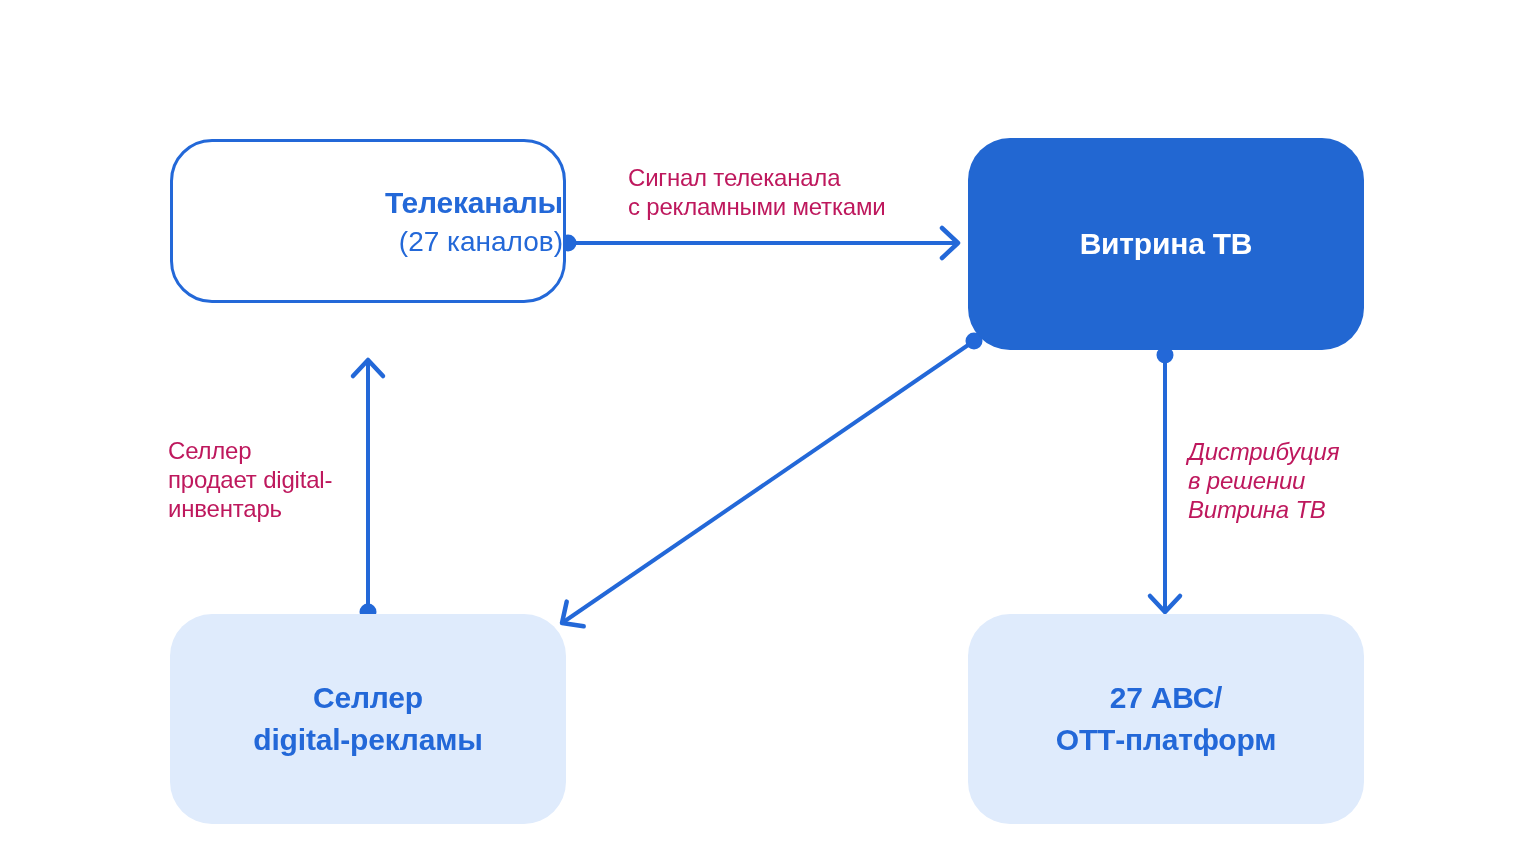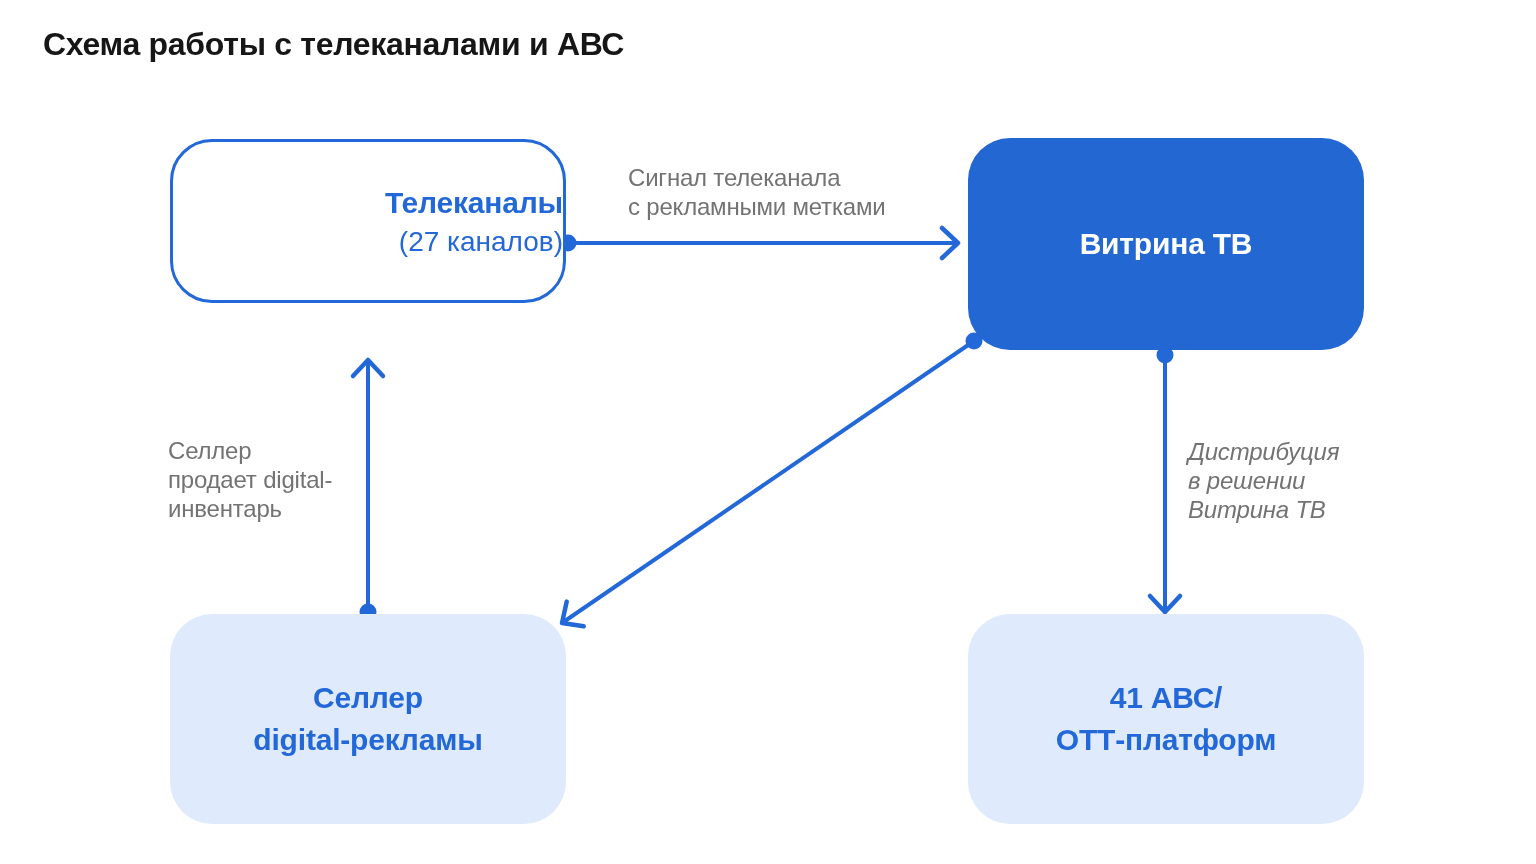--- a/index.html
+++ b/index.html
@@ -40,34 +40,33 @@
     letter-spacing:-0.2px;line-height:42px;white-space:pre-line;
   }
   .node-sub{
     font-size:28px;font-weight:400;color:var(--accent);
     line-height:36px;
   }
   .node-title-white{
     font-size:30px;font-weight:700;color:#FFFFFF;letter-spacing:-0.2px;
   }
   .edge-label{
-    position:absolute;font-size:24px;color:#737373;
+    position:absolute;font-size:24px;color:#be185d;
     line-height:29px;white-space:pre-line;letter-spacing:-0.2px;
   }
   .label-signal{left:628px;top:163px;}
   .label-seller{left:168px;top:436px;}
   .label-vitrina{left:768px;top:498px;}
   .label-dist{left:1188px;top:437px;font-style:italic;}
 </style>
 </head>
 <body>
 
 <div class="canvas">
 
-  <div class="title">Схема работы с телеканалами и АВС</div>
 
   <svg class="arrows" width="1536" height="864" viewBox="0 0 1536 864" xmlns="http://www.w3.org/2000/svg">
     <defs>
       <marker id="chev" markerUnits="userSpaceOnUse" markerWidth="36" markerHeight="40" viewBox="0 0 36 40" refX="26" refY="20" orient="auto">
         <path d="M10 5 L26 20 L10 35" fill="none" stroke="#2368D8" stroke-width="4.5" stroke-linecap="round" stroke-linejoin="round"></path>
       </marker>
     </defs>
 
     <g>
       <line x1="568" y1="243" x2="958" y2="243" stroke="#2368D8" stroke-width="4" marker-end="url(#chev)"></line>
@@ -98,21 +97,21 @@
   <div class="node node-solid">
     <div class="node-title-white">Витрина ТВ</div>
   </div>
 
   <div class="node node-light node-seller">
     <div class="node-title">Селлер
 digital-рекламы</div>
   </div>
 
   <div class="node node-light node-avc">
-    <div class="node-title">41 АВС/
+    <div class="node-title">27 АВС/
 ОТТ-платформ</div>
   </div>
 
   <div class="edge-label label-signal">Сигнал телеканала
 с рекламными метками</div>
   <div class="edge-label label-seller">Селлер
 продает digital-
 инвентарь</div>
   <div class="edge-label label-dist">Дистрибуция
 в решении

